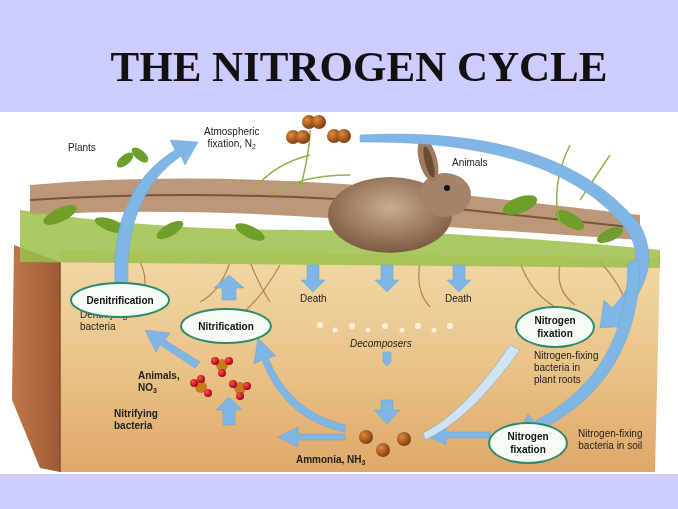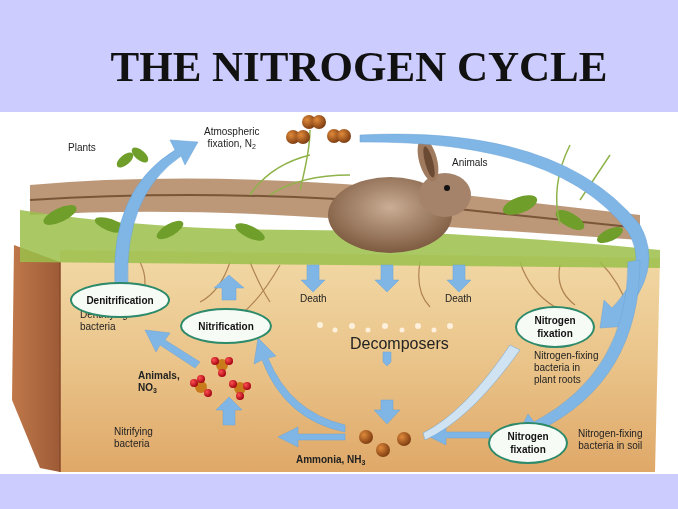--- a/index.html
+++ b/index.html
@@ -175,31 +175,31 @@
 
     <div class="lbl left" style="left:68px; top:30px;">Plants</div>
     <div class="lbl left" style="left:204px; top:14px;">
       <div>Atmospheric</div>
       <div><span>fixation, N</span><sub>2</sub></div>
     </div>
     <div class="lbl left" style="left:452px; top:45px;">Animals</div>
 
     <div class="lbl" style="left:300px; top:181px;">Death</div>
     <div class="lbl" style="left:445px; top:181px;">Death</div>
-    <div class="lbl" style="left:350px; top:226px; font-size:16px;">Decomposers</div>
+    <div class="lbl" style="left:350px; top:226px; font-size:10px;font-style:italic;">Decomposers</div>
 
     <div class="lbl" style="left:80px; top:197px; width:58px;">
       <div>Dentrifying</div>
       <div>bacteria</div>
     </div>
     <div class="lbl" style="left:138px; top:258px; width:40px; font-weight:bold;">
       <div>Animals,</div>
       <div><span>NO</span><sub>3</sub></div>
     </div>
-    <div class="lbl" style="left:114px; top:314px; width:50px;">
+    <div class="lbl" style="left:114px; top:296px; width:50px;font-weight:bold;">
       <div>Nitrifying</div>
       <div>bacteria</div>
     </div>
     <div class="lbl" style="left:296px; top:342px; font-weight:bold;"><span>Ammonia, NH</span><sub>3</sub></div>
 
     <div class="lbl" style="left:534px; top:238px; width:80px;">
       <div>Nitrogen-fixing</div>
       <div>bacteria in</div>
       <div>plant roots</div>
     </div>

